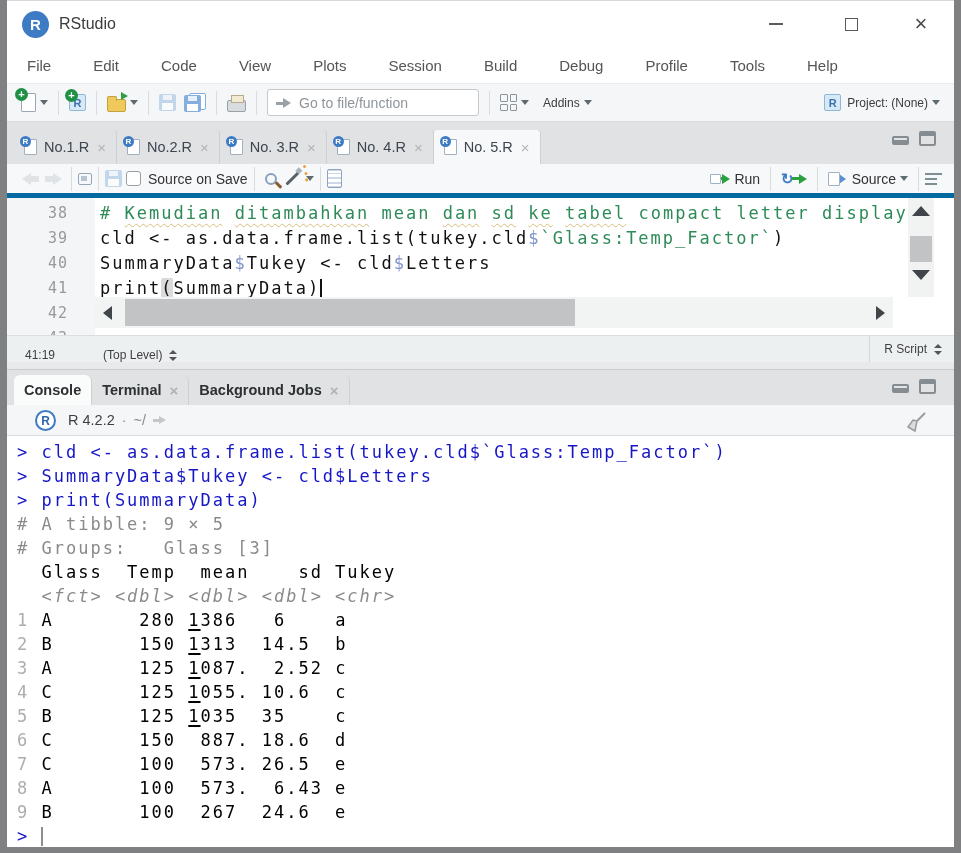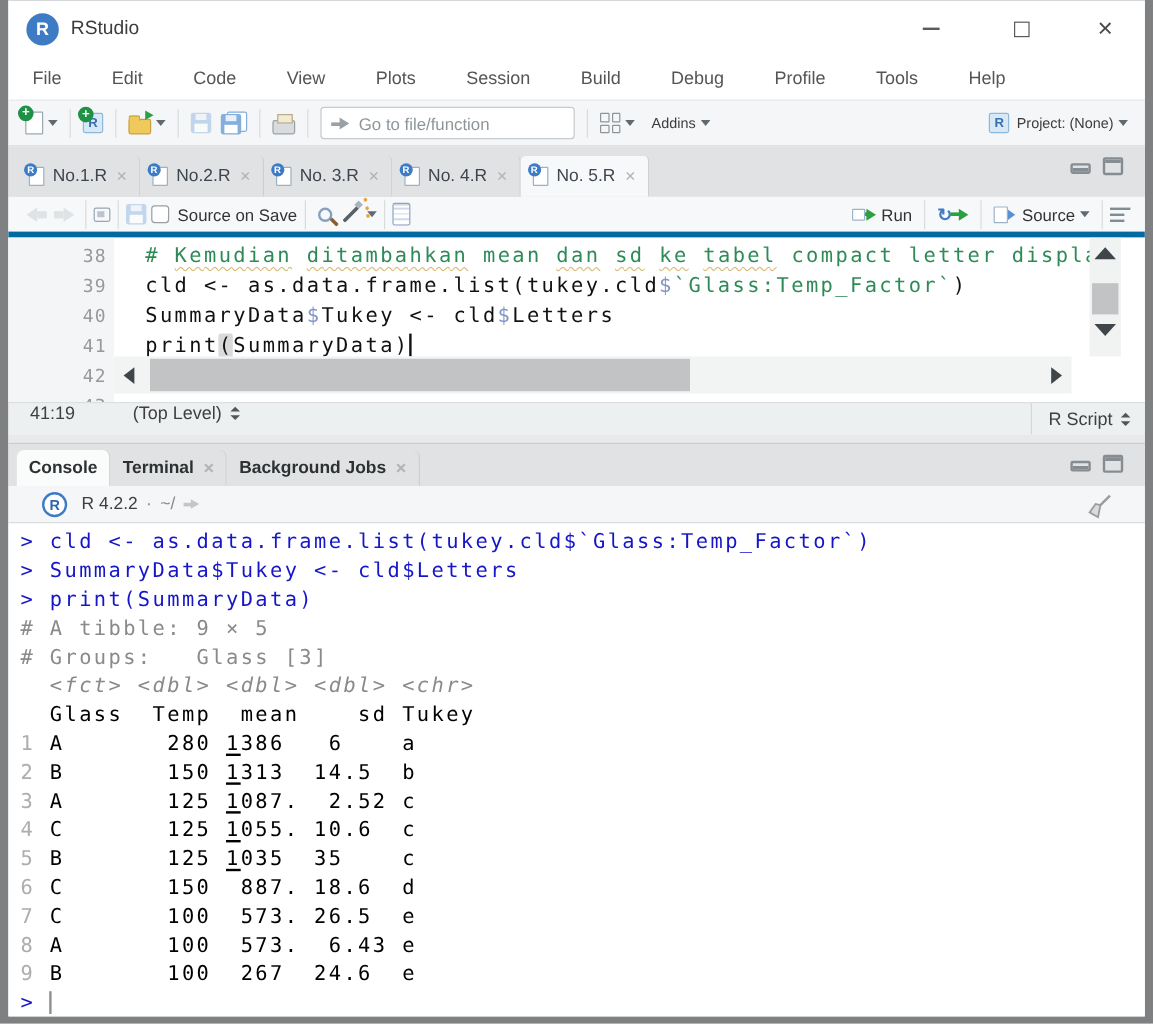--- a/index.html
+++ b/index.html
@@ -124,21 +124,21 @@
   .icon-outline { width:17px; height:14px;
       background:linear-gradient(#7f8d94,#7f8d94) 0 1px/17px 2px no-repeat,
                  linear-gradient(#7f8d94,#7f8d94) 0 6px/12px 2px no-repeat,
                  linear-gradient(#7f8d94,#7f8d94) 0 11px/12px 2px no-repeat; }
 
   
   .mono, .code, .lnum, .cline { font-family:"DejaVu Sans Mono", monospace; }
   .code-area { height:137px; background:#fff; position:relative; overflow:hidden; }
   .gutter-bg { position:absolute; left:0; top:0; bottom:0; width:88px; background:#f4f5f6; }
   .code-rows { position:absolute; left:0; top:3px; right:0; }
-  .code-row { height:25px; white-space:pre; display:flex;padding-left:21px; }
+  .code-row { height:25px; white-space:pre; display:flex; }
   .lnum { width:61px; text-align:right; font-size:15px; letter-spacing:1px; color:#999; line-height:25px; flex:none; }
   .code { padding-left:32px; font-size:17px; line-height:25px; letter-spacing:2px; color:#111; white-space:pre; }
   .e-com { color:#2e8b57; } .e-str { color:#2e8b57; } .e-dollar { color:#8195c9; }
   .e-sp { text-decoration-line:underline; text-decoration-style:wavy; text-decoration-color:#d9bd7a;
           text-decoration-thickness:1px; text-underline-offset:4px; }
   .e-phl { background:#dadada; border-radius:2px; }
   .e-cursor { display:inline-block; width:2px; height:19px; background:#111; vertical-align:-4px; }
   .hscroll { position:absolute; left:88px; width:798px; top:99px; height:31px; background:#f2f3f3; }
   .hthumb { position:absolute; left:30px; top:2px; width:450px; height:27px; background:#c2c3c4; }
   .arr-l { position:absolute; left:8px; top:9px; width:0; height:0; border-top:7px solid transparent;
@@ -146,22 +146,22 @@
   .arr-r { position:absolute; right:8px; top:9px; width:0; height:0; border-top:7px solid transparent;
            border-bottom:7px solid transparent; border-left:9px solid #3f4548; }
   .vscroll { position:absolute; right:20px; top:0; width:26px; height:99px; background:#f1f2f2; }
   .arr-u { position:absolute; left:4px; top:8px; width:0; height:0; border-left:9px solid transparent;
            border-right:9px solid transparent; border-bottom:10px solid #3f4548; }
   .vthumb { position:absolute; left:2px; top:38px; width:22px; height:26px; background:#c2c3c4; }
   .arr-d { position:absolute; left:4px; top:72px; width:0; height:0; border-left:9px solid transparent;
            border-right:9px solid transparent; border-top:10px solid #3f4548; }
 
   
-  .statusbar { height:27px; background:#edf0f1; border-top:1px solid #dcdedf; display:flex; align-items:flex-start;
-               font-size:15px; color:#3f3f3f; }
+  .statusbar { height:27px; background:#edf0f1; border-top:1px solid #dcdedf; display:flex; align-items:flex-end;
+               font-size:12px; color:#3f3f3f; }
   .statpos { margin-left:18px; } .statscope { margin-left:48px; display:flex; align-items:center; }
   .updown { display:inline-flex; flex-direction:column; gap:3px; margin-left:7px; }
   .updown i { width:0; height:0; border-left:4px solid transparent; border-right:4px solid transparent; }
   .updown .u { border-bottom:4px solid #555; } .updown .d { border-top:4px solid #555; }
   .stattype { margin-left:auto; border-left:1px solid #d4d7d8; height:100%; display:flex; align-items:center;
               padding:0 12px 0 14px; }
 
   .splitter { height:7px; background:#e7e9ea; }
 
   
@@ -425,22 +425,22 @@
       </svg>
     </span>
   </div>
 
   <div class="con-body">
       <div class="cline"><span class="c-b">&gt; cld &lt;- as.data.frame.list(tukey.cld$`Glass:Temp_Factor`)</span></div>
       <div class="cline"><span class="c-b">&gt; SummaryData$Tukey &lt;- cld$Letters</span></div>
       <div class="cline"><span class="c-b">&gt; print(SummaryData)</span></div>
       <div class="cline"><span class="c-g"># A tibble: 9 × 5</span></div>
       <div class="cline"><span class="c-g"># Groups:   Glass [3]</span></div>
+      <div class="cline"><span>  Glass  Temp  mean    sd Tukey</span></div>
       <div class="cline"><span class="c-i">  &lt;fct&gt; &lt;dbl&gt; &lt;dbl&gt; &lt;dbl&gt; &lt;chr&gt;</span></div>
-      <div class="cline"><span>  Glass  Temp  mean    sd Tukey</span></div>
       <div class="cline"><span class="c-dim">1 </span><span>A       280 </span><span class="c-u">1</span><span>386   6    a</span></div>
       <div class="cline"><span class="c-dim">2 </span><span>B       150 </span><span class="c-u">1</span><span>313  14.5  b</span></div>
       <div class="cline"><span class="c-dim">3 </span><span>A       125 </span><span class="c-u">1</span><span>087.  2.52 c</span></div>
       <div class="cline"><span class="c-dim">4 </span><span>C       125 </span><span class="c-u">1</span><span>055. 10.6  c</span></div>
       <div class="cline"><span class="c-dim">5 </span><span>B       125 </span><span class="c-u">1</span><span>035  35    c</span></div>
       <div class="cline"><span class="c-dim">6 </span><span>C       150  887. 18.6  d</span></div>
       <div class="cline"><span class="c-dim">7 </span><span>C       100  573. 26.5  e</span></div>
       <div class="cline"><span class="c-dim">8 </span><span>A       100  573.  6.43 e</span></div>
       <div class="cline"><span class="c-dim">9 </span><span>B       100  267  24.6  e</span></div>
       <div class="cline"><span class="c-b">&gt; </span><span class="c-cursor"></span></div>

